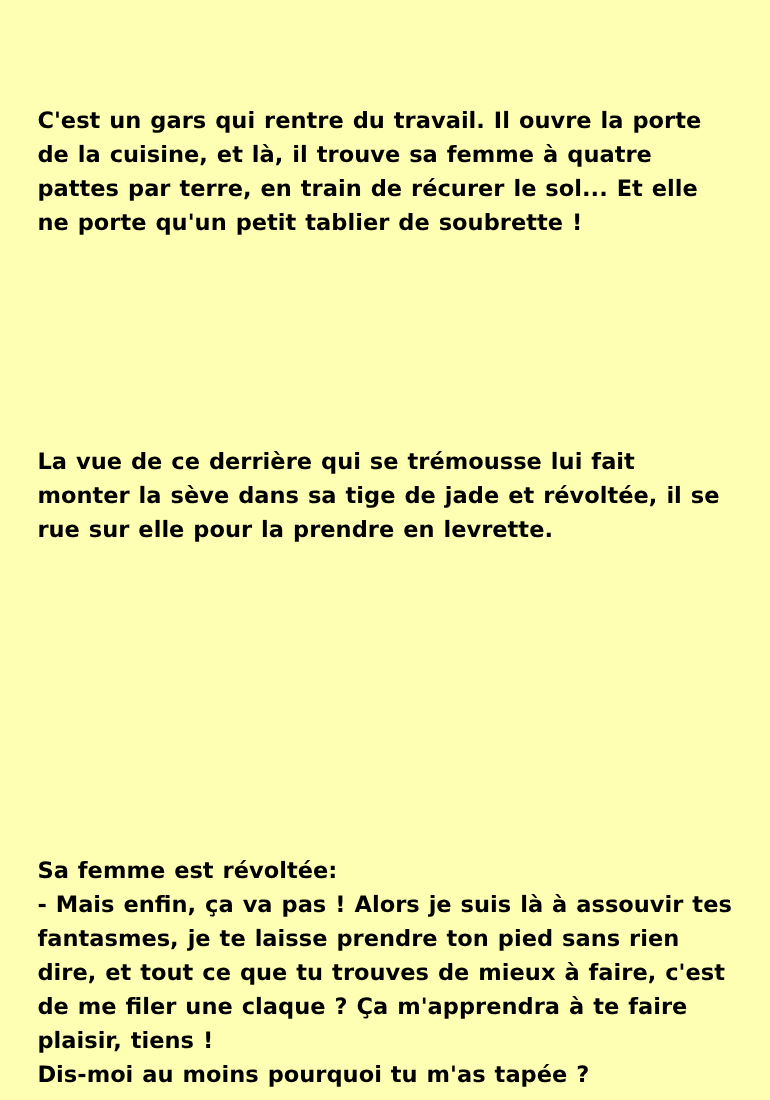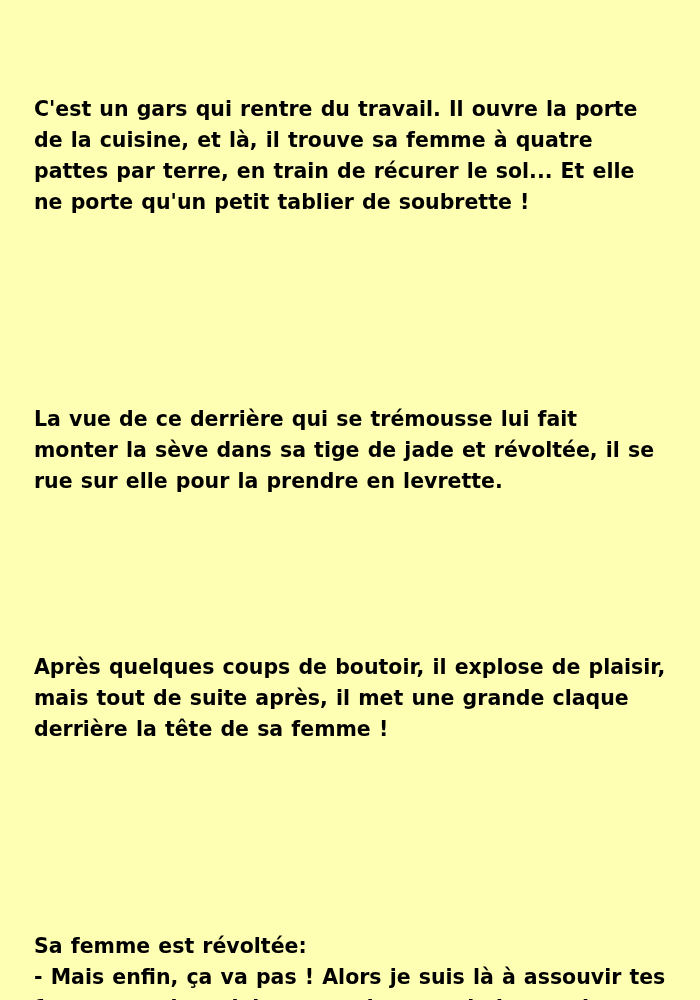--- a/index.html
+++ b/index.html
@@ -37,21 +37,20 @@
 </style>
 </head>
 <body>
 
 <div class="page">
   <div class="joke-text">
     <p class="para">C'est un gars qui rentre du travail. Il ouvre la porte de la cuisine, et là, il trouve sa femme à quatre pattes par terre, en train de récurer le sol... Et elle ne porte qu'un petit tablier de soubrette !</p>
     <div class="gap-lg"></div>
     <p class="para">La vue de ce derrière qui se trémousse lui fait monter la sève dans sa tige de jade et révoltée, il se rue sur elle pour la prendre en levrette.</p>
     <div class="gap-md"></div>
-    <p class="para">Après quelques coups de boutoir, il explose de plaisir, mais tout de suite après, il met une grande claque derrière la tête de sa femme !</p>
     <div class="gap-lg"></div>
     <p class="para">Sa femme est révoltée:
 - Mais enfin, ça va pas ! Alors je suis là à assouvir tes fantasmes, je te laisse prendre ton pied sans rien dire, et tout ce que tu trouves de mieux à faire, c'est de me filer une claque ? Ça m'apprendra à te faire plaisir, tiens !
 Dis-moi au moins pourquoi tu m'as tapée ?</p>
     
     
   </div>
 </div>
 
 </body></html>

